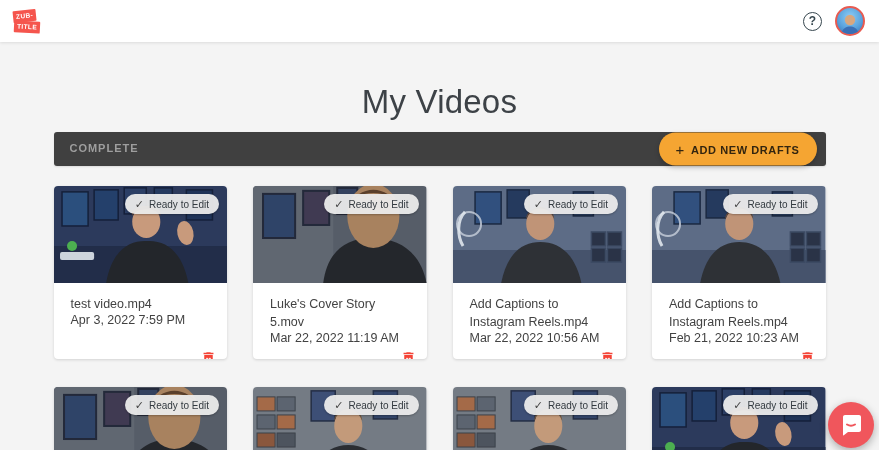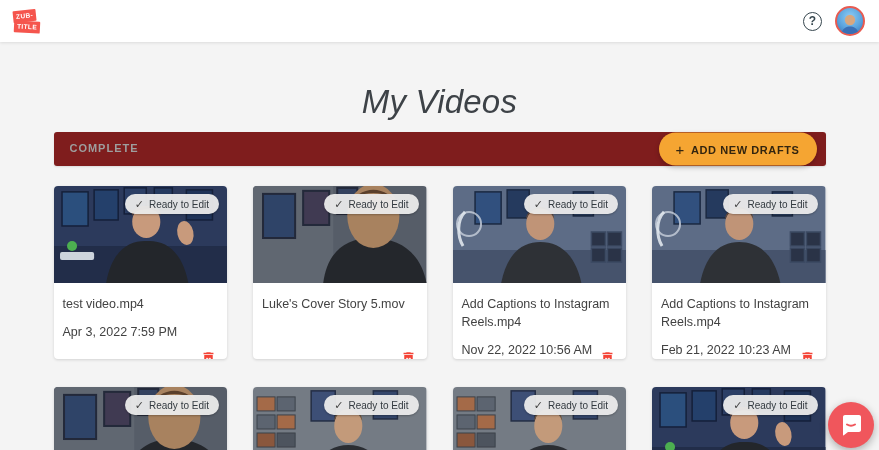--- a/index.html
+++ b/index.html
@@ -44,25 +44,25 @@
   .avatar{
     width:30px;height:30px;border-radius:50%;
     border:2px solid #e85a50;
     background:radial-gradient(circle at 50% 35%, #8ecdf5 0%, #5aa3dd 55%, #2e6fb4 100%);
     overflow:hidden;cursor:pointer;position:relative;
   }
   .avatar svg{position:absolute;left:0;top:3px;}
   
   .page-title{
     text-align:center;margin-top:41px;
-    font-size:33px;font-weight:400;color:#3d4247;letter-spacing:.2px;font-style:italic;
+    font-size:33px;font-weight:400;color:#3d4247;letter-spacing:.2px;
   }
   
   .tabbar{
-    width:772px;margin:11px auto 0;height:34px;background:#7f1d1d;
+    width:772px;margin:11px auto 0;height:34px;background:#404040;
     border-radius:3px;box-shadow:0 1px 2px rgba(0,0,0,.10);
     display:flex;align-items:stretch;position:relative;
   }
   .tab{
     width:101px;display:flex;align-items:center;justify-content:center;
     font-size:11px;font-weight:bold;letter-spacing:1px;
     color:var(--text-gray);cursor:pointer;border-bottom:2px solid transparent;
   }
   .tab.active{color:var(--accent-red);border-bottom-color:var(--accent-red);}
   .add-btn{
@@ -88,23 +88,23 @@
   }
   .thumb{position:relative;height:97px;overflow:hidden;cursor:pointer;}
   .thumb svg{display:block;width:100%;height:100%;}
   .badge{
     position:absolute;top:8px;right:8px;height:20px;
     background:rgba(235,235,235,.95);border-radius:11px;
     display:flex;align-items:center;gap:5px;padding:0 10px;
     font-size:10px;color:#333a40;box-shadow:0 1px 2px rgba(0,0,0,.25);
   }
   .badge .check{font-size:11px;color:#444;}
-  .card-body{padding:12px 9px 9px;position:relative;height:92px;}
+  .card-body{padding:12px 17px 9px;position:relative;height:92px;}
   .v-name{font-size:12.5px;line-height:1.45;color:#424242;}
-  .v-date{font-size:12.5px;color:#424242;margin-top:12px;}
+  .v-date{font-size:12.5px;color:#424242;margin-top:0;}
   .trash-btn{
     position:absolute;right:10px;bottom:8px;width:17px;height:17px;
     border:none;background:transparent;cursor:pointer;padding:0;
   }
   
   .chat-fab{
     position:absolute;right:5px;bottom:2px;width:46px;height:46px;
     border-radius:50%;background:var(--chat-red);border:none;cursor:pointer;
     box-shadow:0 3px 8px rgba(0,0,0,.3);
     display:flex;align-items:center;justify-content:center;z-index:10;
@@ -186,20 +186,21 @@
           <ellipse cx="120" cy="30" rx="26" ry="32" fill="#a8825f"></ellipse>
           <path d="M94 22 C98 2 142 2 146 22 C140 10 130 4 120 4 C110 4 100 10 94 22 Z" fill="#5a3f2b"></path>
         </svg>
       <div class="badge">
         <span class="check">✓</span>
         <span>Ready to Edit</span>
       </div>
     </div>
     <div class="card-body">
       <div class="v-name">Luke's Cover Story 5.mov</div>
+      <div class="v-date">Mar 22, 2022 11:19 AM</div>
       <button class="trash-btn">
         <svg viewBox="0 0 24 24" width="17" height="17">
           <path fill="#f44336" d="M6 19c0 1.1.9 2 2 2h8c1.1 0 2-.9 2-2V7H6v12zM8.46 11.88l1.41-1.41L12 12.59l2.12-2.12 1.41 1.41L13.41 14l2.12 2.12-1.41 1.41L12 15.41l-2.12 2.12-1.41-1.41L10.59 14l-2.13-2.12zM15.5 4l-1-1h-5l-1 1H5v2h14V4z"></path>
         </svg>
       </button>
     </div>
   </article>
 
   <article class="card">
     <div class="thumb">
@@ -219,21 +220,21 @@
           <ellipse cx="87" cy="38" rx="14" ry="16" fill="#c09477"></ellipse>
           <path d="M73 33 C73 19 101 19 101 33 C97 23 91 21 87 21 C83 21 77 23 73 33 Z" fill="#6e4c34"></path>
         </svg>
       <div class="badge">
         <span class="check">✓</span>
         <span>Ready to Edit</span>
       </div>
     </div>
     <div class="card-body">
       <div class="v-name">Add Captions to Instagram Reels.mp4</div>
-      <div class="v-date">Nov 22, 2022 10:56 AM</div>
+      <div class="v-date">Mar 22, 2022 10:56 AM</div>
       <button class="trash-btn">
         <svg viewBox="0 0 24 24" width="17" height="17">
           <path fill="#f44336" d="M6 19c0 1.1.9 2 2 2h8c1.1 0 2-.9 2-2V7H6v12zM8.46 11.88l1.41-1.41L12 12.59l2.12-2.12 1.41 1.41L13.41 14l2.12 2.12-1.41 1.41L12 15.41l-2.12 2.12-1.41-1.41L10.59 14l-2.13-2.12zM15.5 4l-1-1h-5l-1 1H5v2h14V4z"></path>
         </svg>
       </button>
     </div>
   </article>
 
   <article class="card">
     <div class="thumb">

